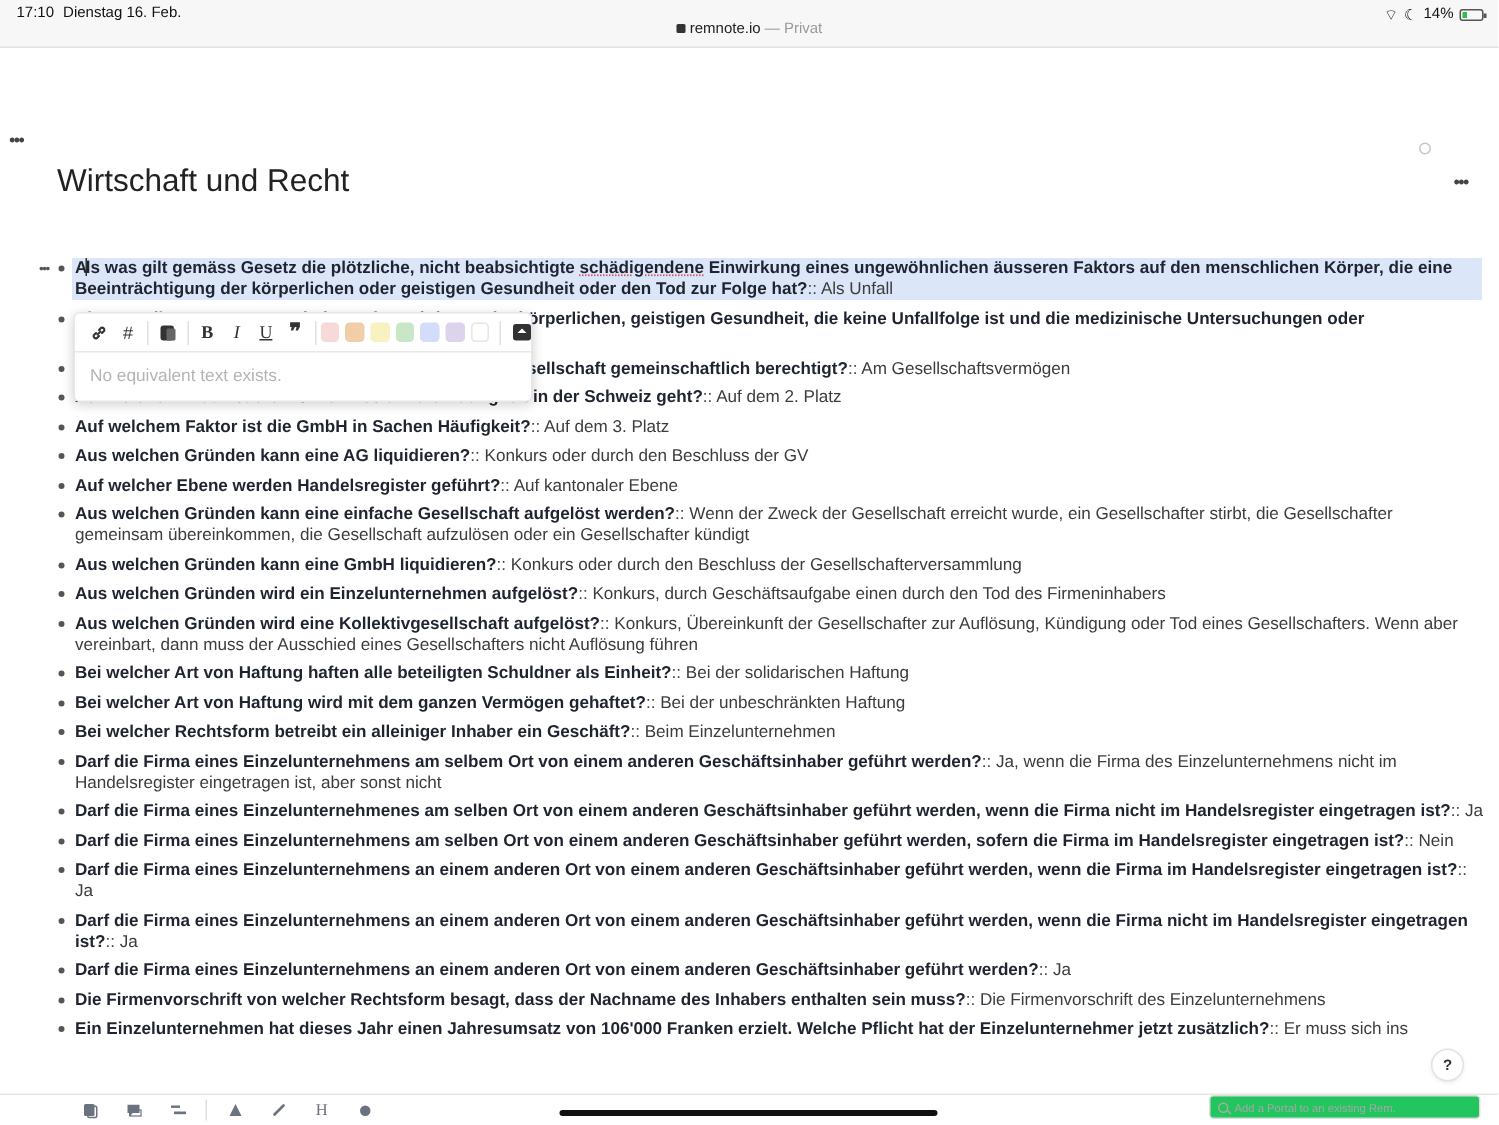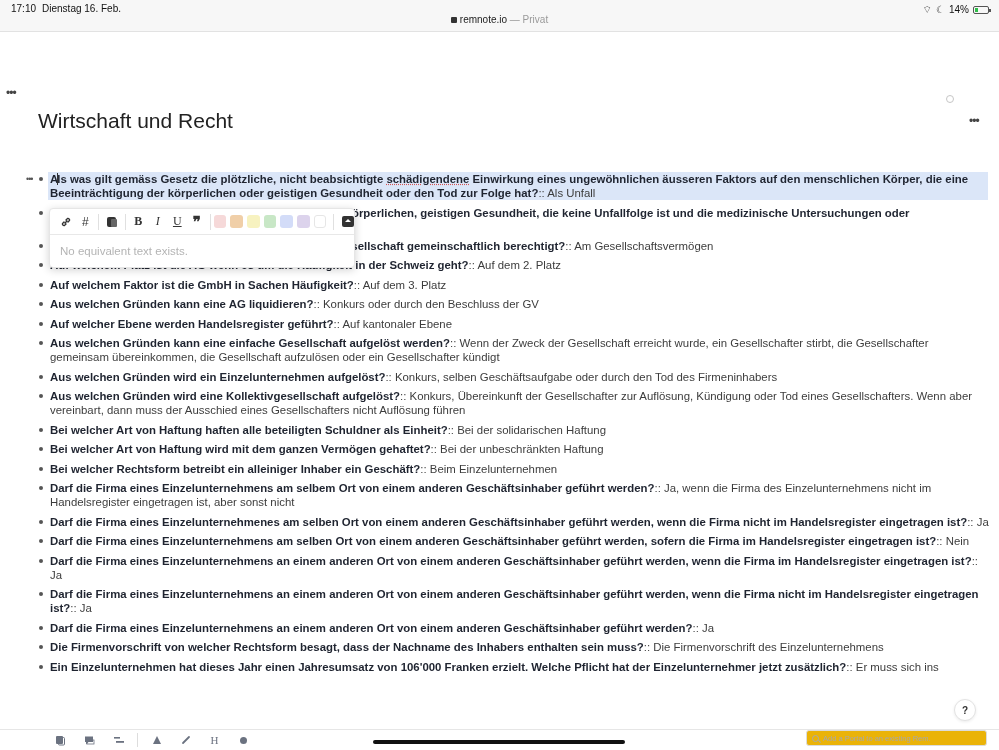--- a/index.html
+++ b/index.html
@@ -52,21 +52,21 @@
   .copy-ico { width: 9px; height: 10px; background: #333; border-radius: 2px; position: relative; }
   .copy-ico::after { content: ""; position: absolute; left: 4px; top: 2px; width: 6px; height: 8px; background: #666; border-radius: 1px; }
   .popup-text { padding: 10px 10px; font-size: 11.5px; color: #b4b4b4; }
 
   
   .bottom-bar { position: absolute; left: 0; top: 729px; width: 999px; height: 21px; background: #fff; border-top: 1px solid #e6e6e6; }
   .bb-icons { position: absolute; left: 46px; top: 3px; display: flex; align-items: center; }
   .bb-ico { width: 29px; height: 14px; display: flex; align-items: center; justify-content: center; font-size: 11px; color: #6b7280; cursor: pointer; }
   .bb-sep { width: 1px; height: 14px; background: #ddd; margin: 0 4px; }
   .home-indicator { position: absolute; left: 373px; top: 740px; width: 252px; height: 4px; background: #111; border-radius: 2px; }
-  .portal-search { position: absolute; left: 806px; top: 730px; width: 181px; height: 16px; border: 1px solid #dcdcdc; border-radius: 3px; display: flex; align-items: center; padding-left: 5px; font-size: 7.5px; color: #a8a8a8; background: #eab308; }
+  .portal-search { position: absolute; left: 806px; top: 730px; width: 181px; height: 16px; border: 1px solid #dcdcdc; border-radius: 3px; display: flex; align-items: center; padding-left: 5px; font-size: 7.5px; color: #a8a8a8; background: #22c55e; }
   .portal-search input { border: none; outline: none; font-size: 7.5px; color: #444; font-family: "Liberation Sans", sans-serif; width: 160px; margin-left: 4px; background: transparent; }
   .portal-search input::placeholder { color: #a8a8a8; }
   .search-ico { width: 7px; height: 7px; border: 1.2px solid #aaa; border-radius: 50%; position: relative; }
   .search-ico::after { content: ""; position: absolute; left: 5px; top: 5px; width: 3px; height: 1.2px; background: #aaa; transform: rotate(45deg); }
   .help-btn { position: absolute; left: 954px; top: 699px; width: 22px; height: 22px; border-radius: 50%; background: #fff; border: 1px solid #e3e3e3; box-shadow: 0 1px 3px rgba(0,0,0,0.08); font-size: 10px; font-weight: bold; color: #333; display: flex; align-items: center; justify-content: center; cursor: pointer; }
 </style>
 </head>
 <body>
 
 <div class="statusbar">
@@ -95,21 +95,22 @@
     <span class="bullet"></span>
     <span class="q"><span>A</span><span class="cursor"></span><span>ls was gilt gemäss Gesetz die plötzliche, nicht beabsichtigte </span><span class="squiggle">schädigendene</span><span> Einwirkung eines ungewöhnlichen äusseren Faktors auf den menschlichen Körper, die eine Beeinträchtigung der körperlichen oder geistigen Gesundheit oder den Tod zur Folge hat?</span></span><span class="sep">:: </span><span class="a">Als Unfall</span>
   </li>
   <li class="rem"><span class="bullet"></span><span class="q">Als was gilt gemäss Gesetz jede Beeinträchtigung der körperlichen, geistigen Gesundheit, die keine Unfallfolge ist und die medizinische Untersuchungen oder Behandlungen erfodert oder</span><span class="sep"></span><span class="a"></span></li>
   <li class="rem" style="margin-top:-0.5px"><span class="bullet"></span><span class="q">An welchem Vermögen sind die Gesellschafter einer Gesellschaft gemeinschaftlich berechtigt?</span><span class="sep">:: </span><span class="a">Am Gesellschaftsvermögen</span></li>
   <li class="rem"><span class="bullet"></span><span class="q">Auf welchem Platz ist die AG wenn es um die Häufigkeit in der Schweiz geht?</span><span class="sep">:: </span><span class="a">Auf dem 2. Platz</span></li>
   <li class="rem"><span class="bullet"></span><span class="q">Auf welchem Faktor ist die GmbH in Sachen Häufigkeit?</span><span class="sep">:: </span><span class="a">Auf dem 3. Platz</span></li>
   <li class="rem"><span class="bullet"></span><span class="q">Aus welchen Gründen kann eine AG liquidieren?</span><span class="sep">:: </span><span class="a">Konkurs oder durch den Beschluss der GV</span></li>
   <li class="rem"><span class="bullet"></span><span class="q">Auf welcher Ebene werden Handelsregister geführt?</span><span class="sep">:: </span><span class="a">Auf kantonaler Ebene</span></li>
   <li class="rem"><span class="bullet"></span><span class="q">Aus welchen Gründen kann eine einfache Gesellschaft aufgelöst werden?</span><span class="sep">:: </span><span class="a">Wenn der Zweck der Gesellschaft erreicht wurde, ein Gesellschafter stirbt, die Gesellschafter gemeinsam übereinkommen, die Gesellschaft aufzulösen oder ein Gesellschafter kündigt</span></li>
-  <li class="rem"><span class="bullet"></span><span class="q">Aus welchen Gründen wird ein Einzelunternehmen aufgelöst?</span><span class="sep">:: </span><span class="a">Konkurs, selben Geschäftsaufgabe oder durch den Tod des Firmeninhabers</span></li>
+  <li class="rem"><span class="bullet"></span><span class="q">Aus welchen Gründen kann eine GmbH liquidieren?</span><span class="sep">:: </span><span class="a">Konkurs oder durch den Beschluss der Gesellschafterversammlung</span></li>
+  <li class="rem"><span class="bullet"></span><span class="q">Aus welchen Gründen wird ein Einzelunternehmen aufgelöst?</span><span class="sep">:: </span><span class="a">Konkurs, durch Geschäftsaufgabe einen durch den Tod des Firmeninhabers</span></li>
   <li class="rem"><span class="bullet"></span><span class="q">Aus welchen Gründen wird eine Kollektivgesellschaft aufgelöst?</span><span class="sep">:: </span><span class="a">Konkurs, Übereinkunft der Gesellschafter zur Auflösung, Kündigung oder Tod eines Gesellschafters. Wenn aber vereinbart, dann muss der Ausschied eines Gesellschafters nicht Auflösung führen</span></li>
   <li class="rem"><span class="bullet"></span><span class="q">Bei welcher Art von Haftung haften alle beteiligten Schuldner als Einheit?</span><span class="sep">:: </span><span class="a">Bei der solidarischen Haftung</span></li>
   <li class="rem"><span class="bullet"></span><span class="q">Bei welcher Art von Haftung wird mit dem ganzen Vermögen gehaftet?</span><span class="sep">:: </span><span class="a">Bei der unbeschränkten Haftung</span></li>
   <li class="rem"><span class="bullet"></span><span class="q">Bei welcher Rechtsform betreibt ein alleiniger Inhaber ein Geschäft?</span><span class="sep">:: </span><span class="a">Beim Einzelunternehmen</span></li>
   <li class="rem"><span class="bullet"></span><span class="q">Darf die Firma eines Einzelunternehmens am selbem Ort von einem anderen Geschäftsinhaber geführt werden?</span><span class="sep">:: </span><span class="a">Ja, wenn die Firma des Einzelunternehmens nicht im Handelsregister eingetragen ist, aber sonst nicht</span></li>
   <li class="rem"><span class="bullet"></span><span class="q">Darf die Firma eines Einzelunternehmenes am selben Ort von einem anderen Geschäftsinhaber geführt werden, wenn die Firma nicht im Handelsregister eingetragen ist?</span><span class="sep">:: </span><span class="a">Ja</span></li>
   <li class="rem"><span class="bullet"></span><span class="q">Darf die Firma eines Einzelunternehmens am selben Ort von einem anderen Geschäftsinhaber geführt werden, sofern die Firma im Handelsregister eingetragen ist?</span><span class="sep">:: </span><span class="a">Nein</span></li>
   <li class="rem"><span class="bullet"></span><span class="q">Darf die Firma eines Einzelunternehmens an einem anderen Ort von einem anderen Geschäftsinhaber geführt werden, wenn die Firma im Handelsregister eingetragen ist?</span><span class="sep">:: </span><span class="a">Ja</span></li>
   <li class="rem"><span class="bullet"></span><span class="q">Darf die Firma eines Einzelunternehmens an einem anderen Ort von einem anderen Geschäftsinhaber geführt werden, wenn die Firma nicht im Handelsregister eingetragen ist?</span><span class="sep">:: </span><span class="a">Ja</span></li>
   <li class="rem"><span class="bullet"></span><span class="q">Darf die Firma eines Einzelunternehmens an einem anderen Ort von einem anderen Geschäftsinhaber geführt werden?</span><span class="sep">:: </span><span class="a">Ja</span></li>

